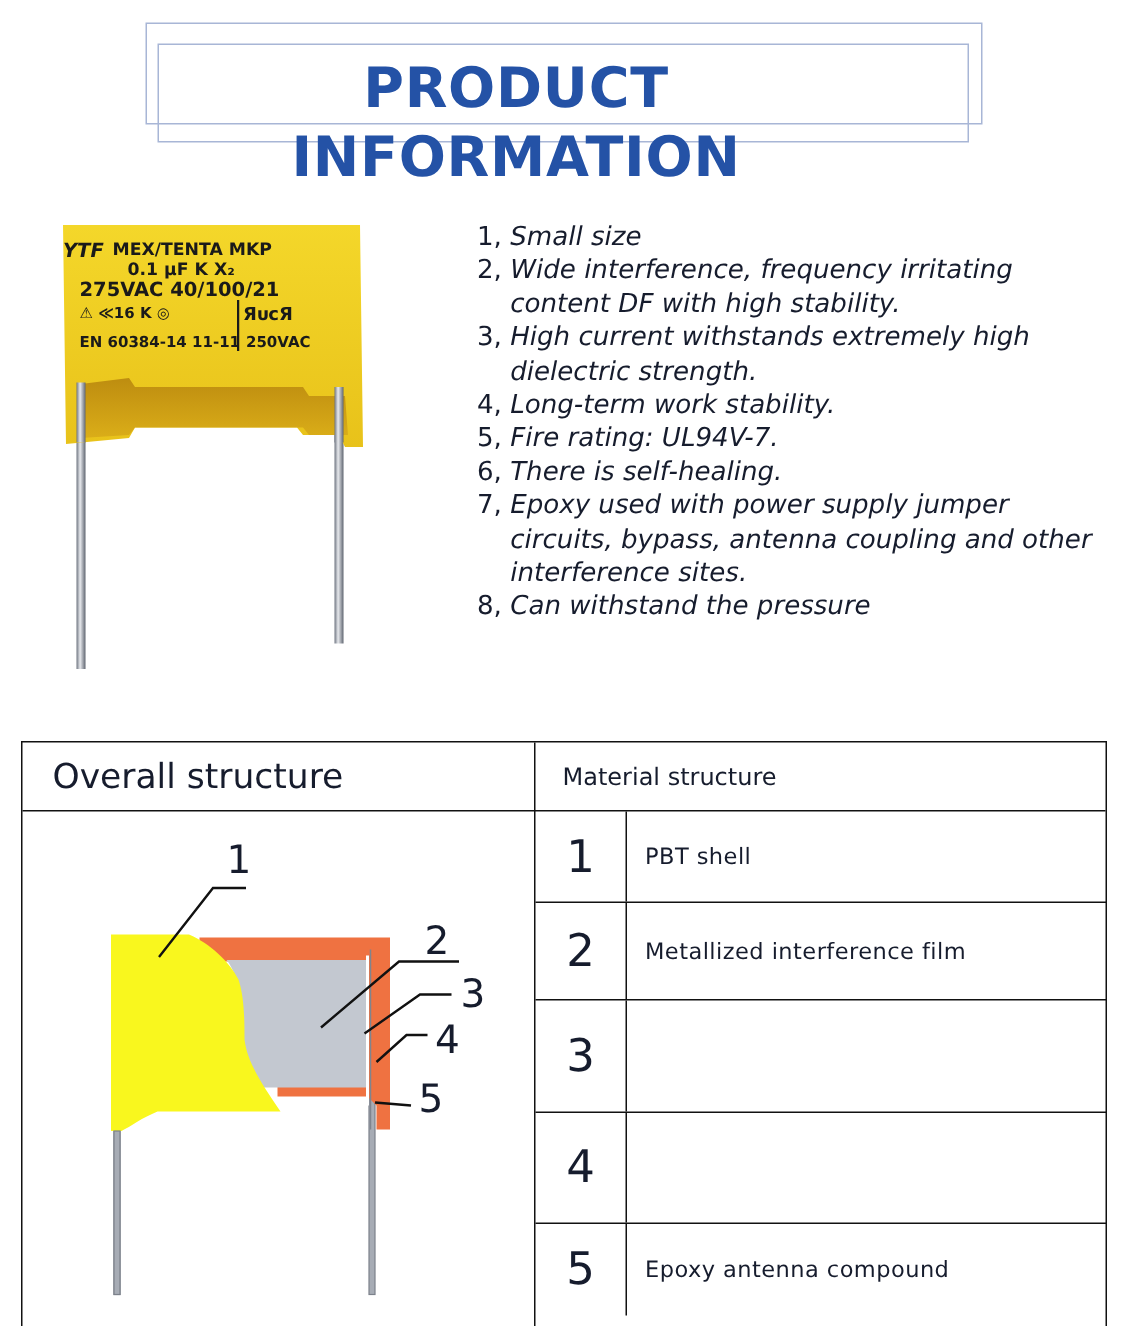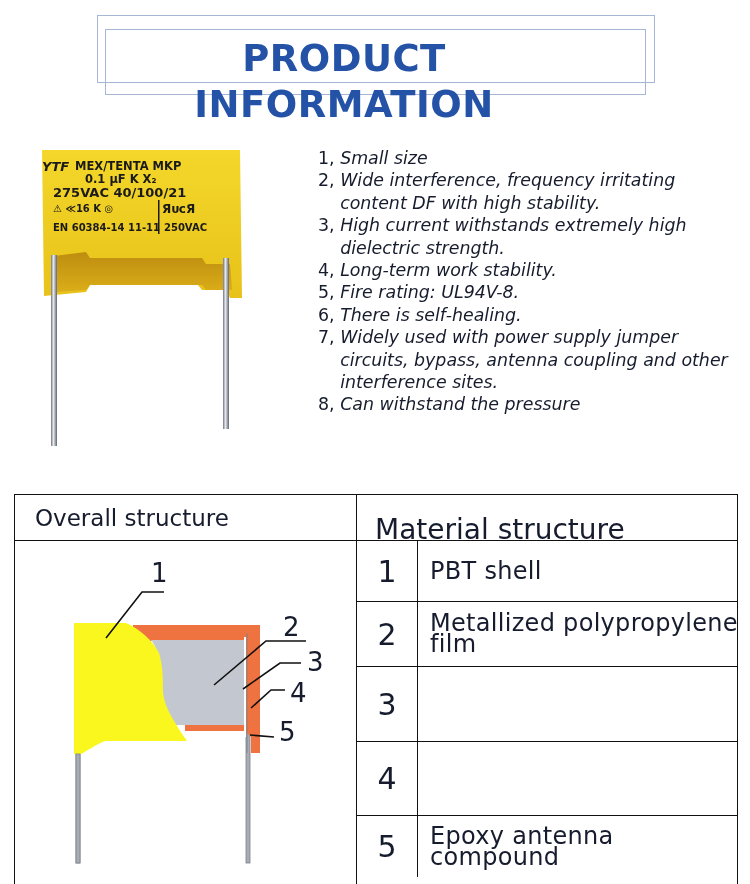--- a/index.html
+++ b/index.html
@@ -20,28 +20,28 @@
   .features { position: absolute; left: 318px; top: 147px; width: 425px; font-size: 17.4px; line-height: 22.4px; color: #161c2d; }
   .feature { display: flex; }
   .feature .num { flex: 0 0 auto; white-space: pre; }
   .feature .txt { flex: 1 1 auto; font-style: italic; }
 
   
   .struct-table { position: absolute; left: 14px; top: 494px; width: 724px; height: 457px; border: 1.5px solid #111; }
   .hdr-line { position: absolute; left: 0; top: 45px; width: 100%; height: 0; border-top: 1.5px solid #111; }
   .col-div { position: absolute; left: 341px; top: 0; height: 100%; border-left: 1.5px solid #111; }
   .hdr-left { position: absolute; left: 20px; top: 8px; font-size: 23px; line-height: 30px; }
-  .hdr-right { position: absolute; left: 360px; top: 20px; font-size: 28px; line-height: 30px; }
+  .hdr-right { position: absolute; left: 360px; top: 8px; font-size: 16px; line-height: 30px; }
 
   .mat-rows { position: absolute; left: 342px; top: 46px; width: 381px; height: 336px; }
   .mat-row { position: absolute; left: 0; width: 100%; border-bottom: 1.5px solid #111; display: flex; }
   .mat-row:last-child { border-bottom: none; }
   .mat-num { width: 61px; border-right: 1.5px solid #111; display: flex; align-items: center; justify-content: center;
     font-size: 30px; }
-  .mat-text { flex: 1; padding-left: 12px; display: flex; align-items: center; font-size: 24px; line-height: 21px; letter-spacing: 0.3px; }
+  .mat-text { flex: 1; padding-left: 12px; display: flex; align-items: center; font-size: 15px; line-height: 21px; letter-spacing: 0.3px; }
 
   .diagram { position: absolute; left: 0; top: 46px; width: 340px; height: 336px; }
 </style>
 </head>
 <body>
 
 <div class="title-frame-a"></div>
 <div class="title-frame-b"></div>
 <div class="title-text">PRODUCT INFORMATION</div>
 
@@ -96,29 +96,29 @@
   <div class="feature">
     <span class="num">3, </span>
     <span class="txt">High current withstands extremely high dielectric strength.</span>
   </div>
   <div class="feature">
     <span class="num">4, </span>
     <span class="txt">Long-term work stability.</span>
   </div>
   <div class="feature">
     <span class="num">5, </span>
-    <span class="txt">Fire rating: UL94V-8.</span>
+    <span class="txt">Fire rating: UL94V-7.</span>
   </div>
   <div class="feature">
     <span class="num">6, </span>
     <span class="txt">There is self-healing.</span>
   </div>
   <div class="feature">
     <span class="num">7, </span>
-    <span class="txt">Widely used with power supply jumper circuits, bypass, antenna coupling and other interference sites.</span>
+    <span class="txt">Epoxy used with power supply jumper circuits, bypass, antenna coupling and other interference sites.</span>
   </div>
   <div class="feature">
     <span class="num">8, </span>
     <span class="txt">Can withstand the pressure</span>
   </div>
 </div>
 
 <div class="struct-table">
   <div class="hdr-line"></div>
   <div class="col-div"></div>
@@ -158,21 +158,21 @@
     </g>
   </svg>
 
   <div class="mat-rows">
     <div class="mat-row" style="top:0;height:61px;">
       <div class="mat-num">1</div>
       <div class="mat-text">PBT shell</div>
     </div>
     <div class="mat-row" style="top:61px;height:65px;">
       <div class="mat-num">2</div>
-      <div class="mat-text">Metallized polypropylene film</div>
+      <div class="mat-text">Metallized interference film</div>
     </div>
     <div class="mat-row" style="top:126px;height:75px;">
       <div class="mat-num">3</div>
     </div>
     <div class="mat-row" style="top:201px;height:74px;">
       <div class="mat-num">4</div>
     </div>
     <div class="mat-row" style="top:275px;height:61px;">
       <div class="mat-num">5</div>
       <div class="mat-text">Epoxy antenna compound</div>

